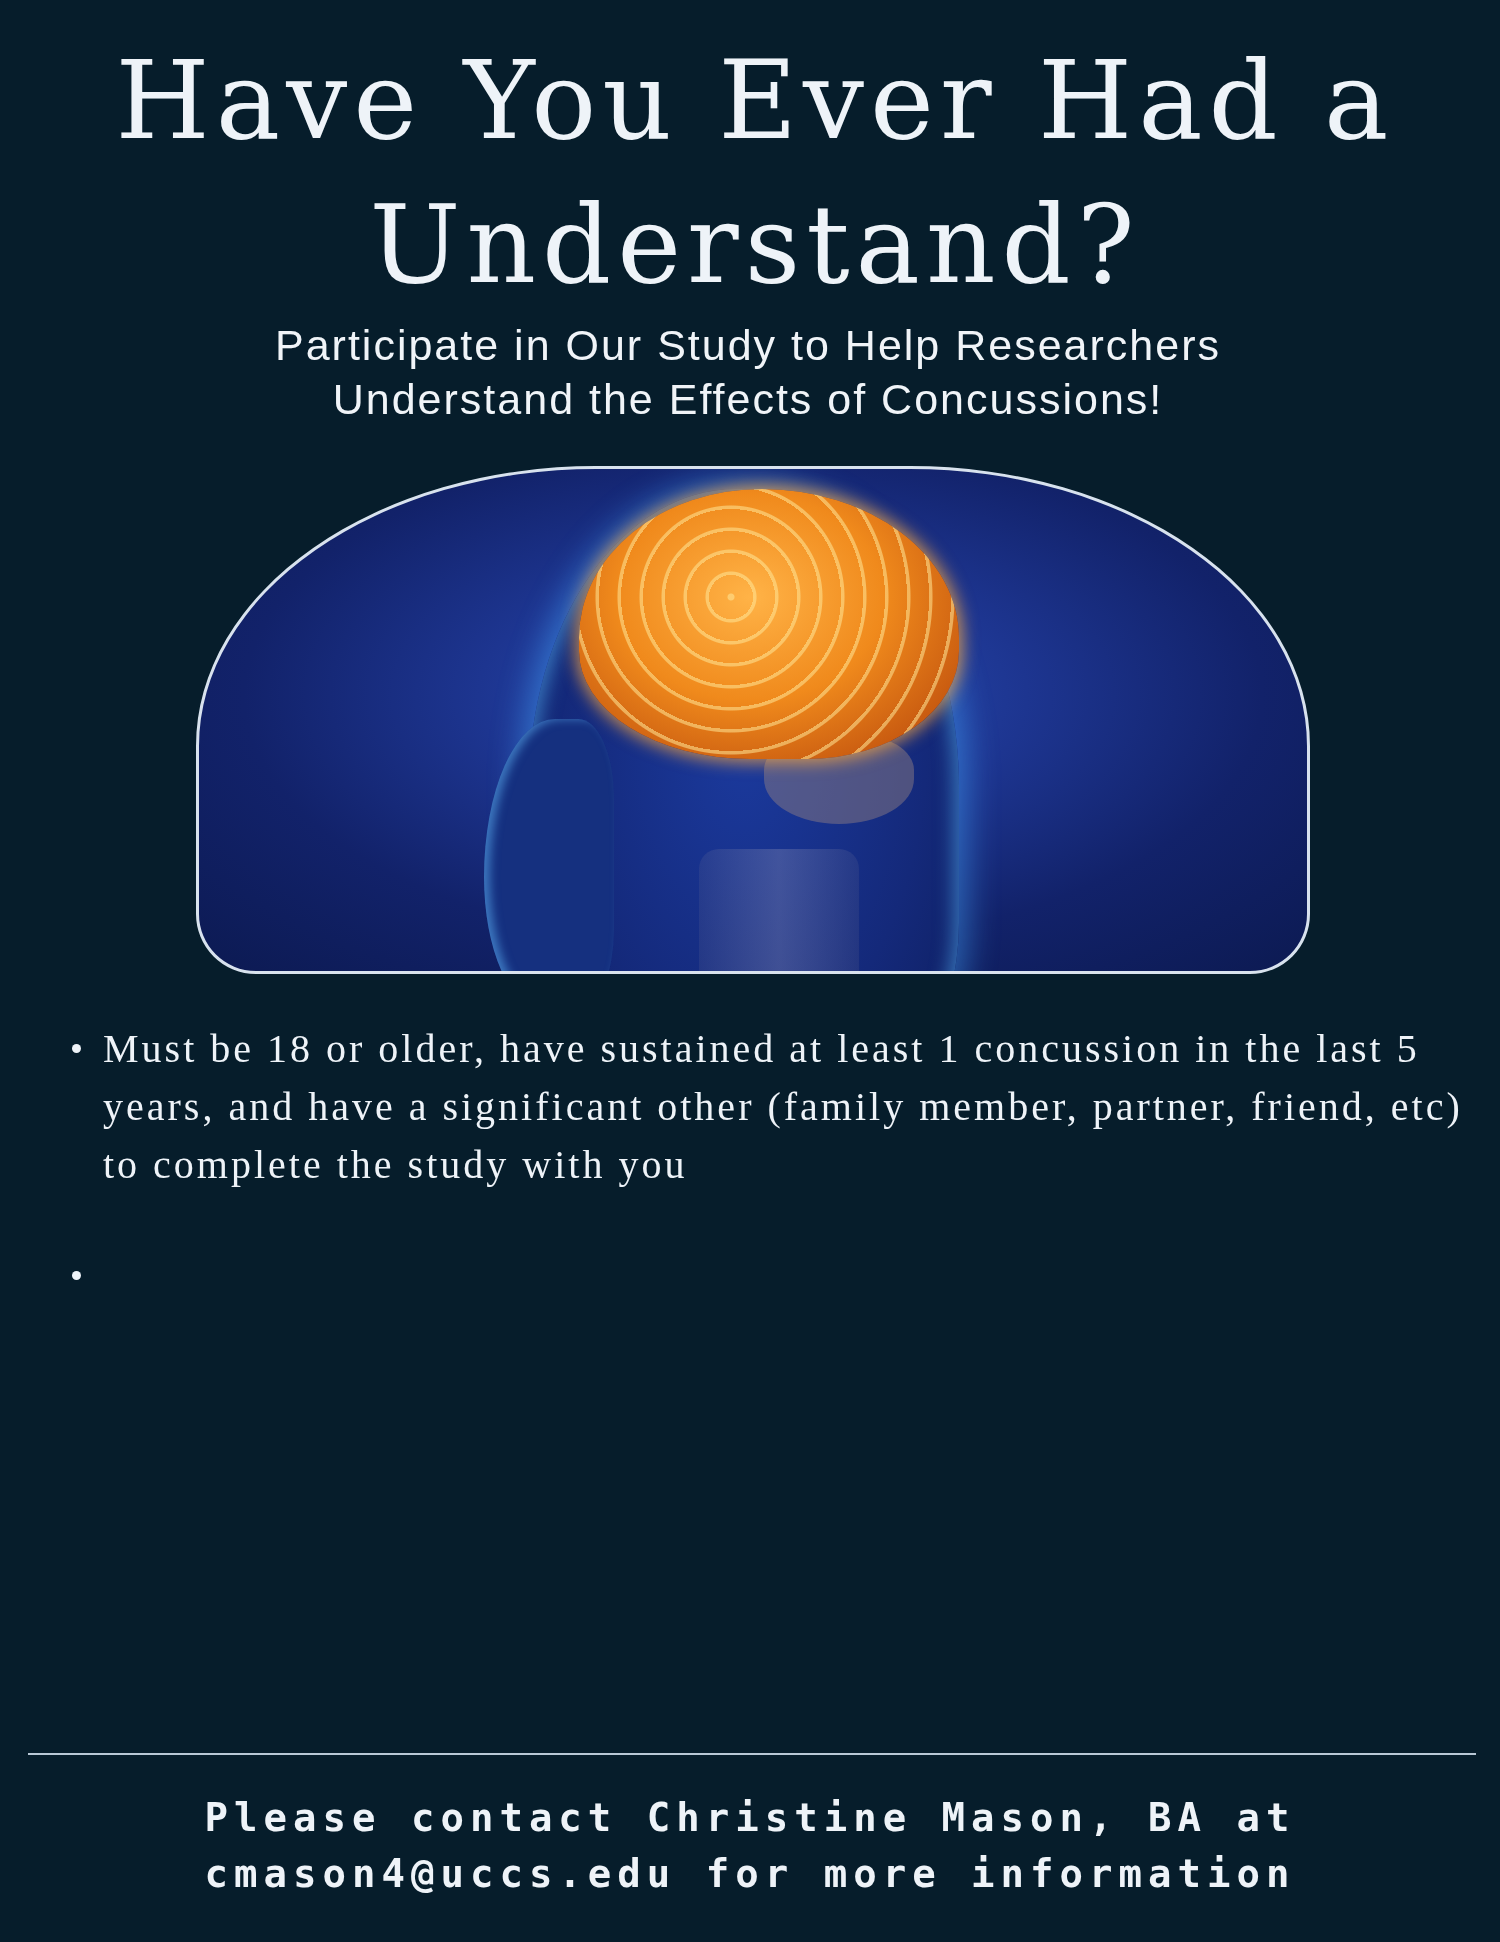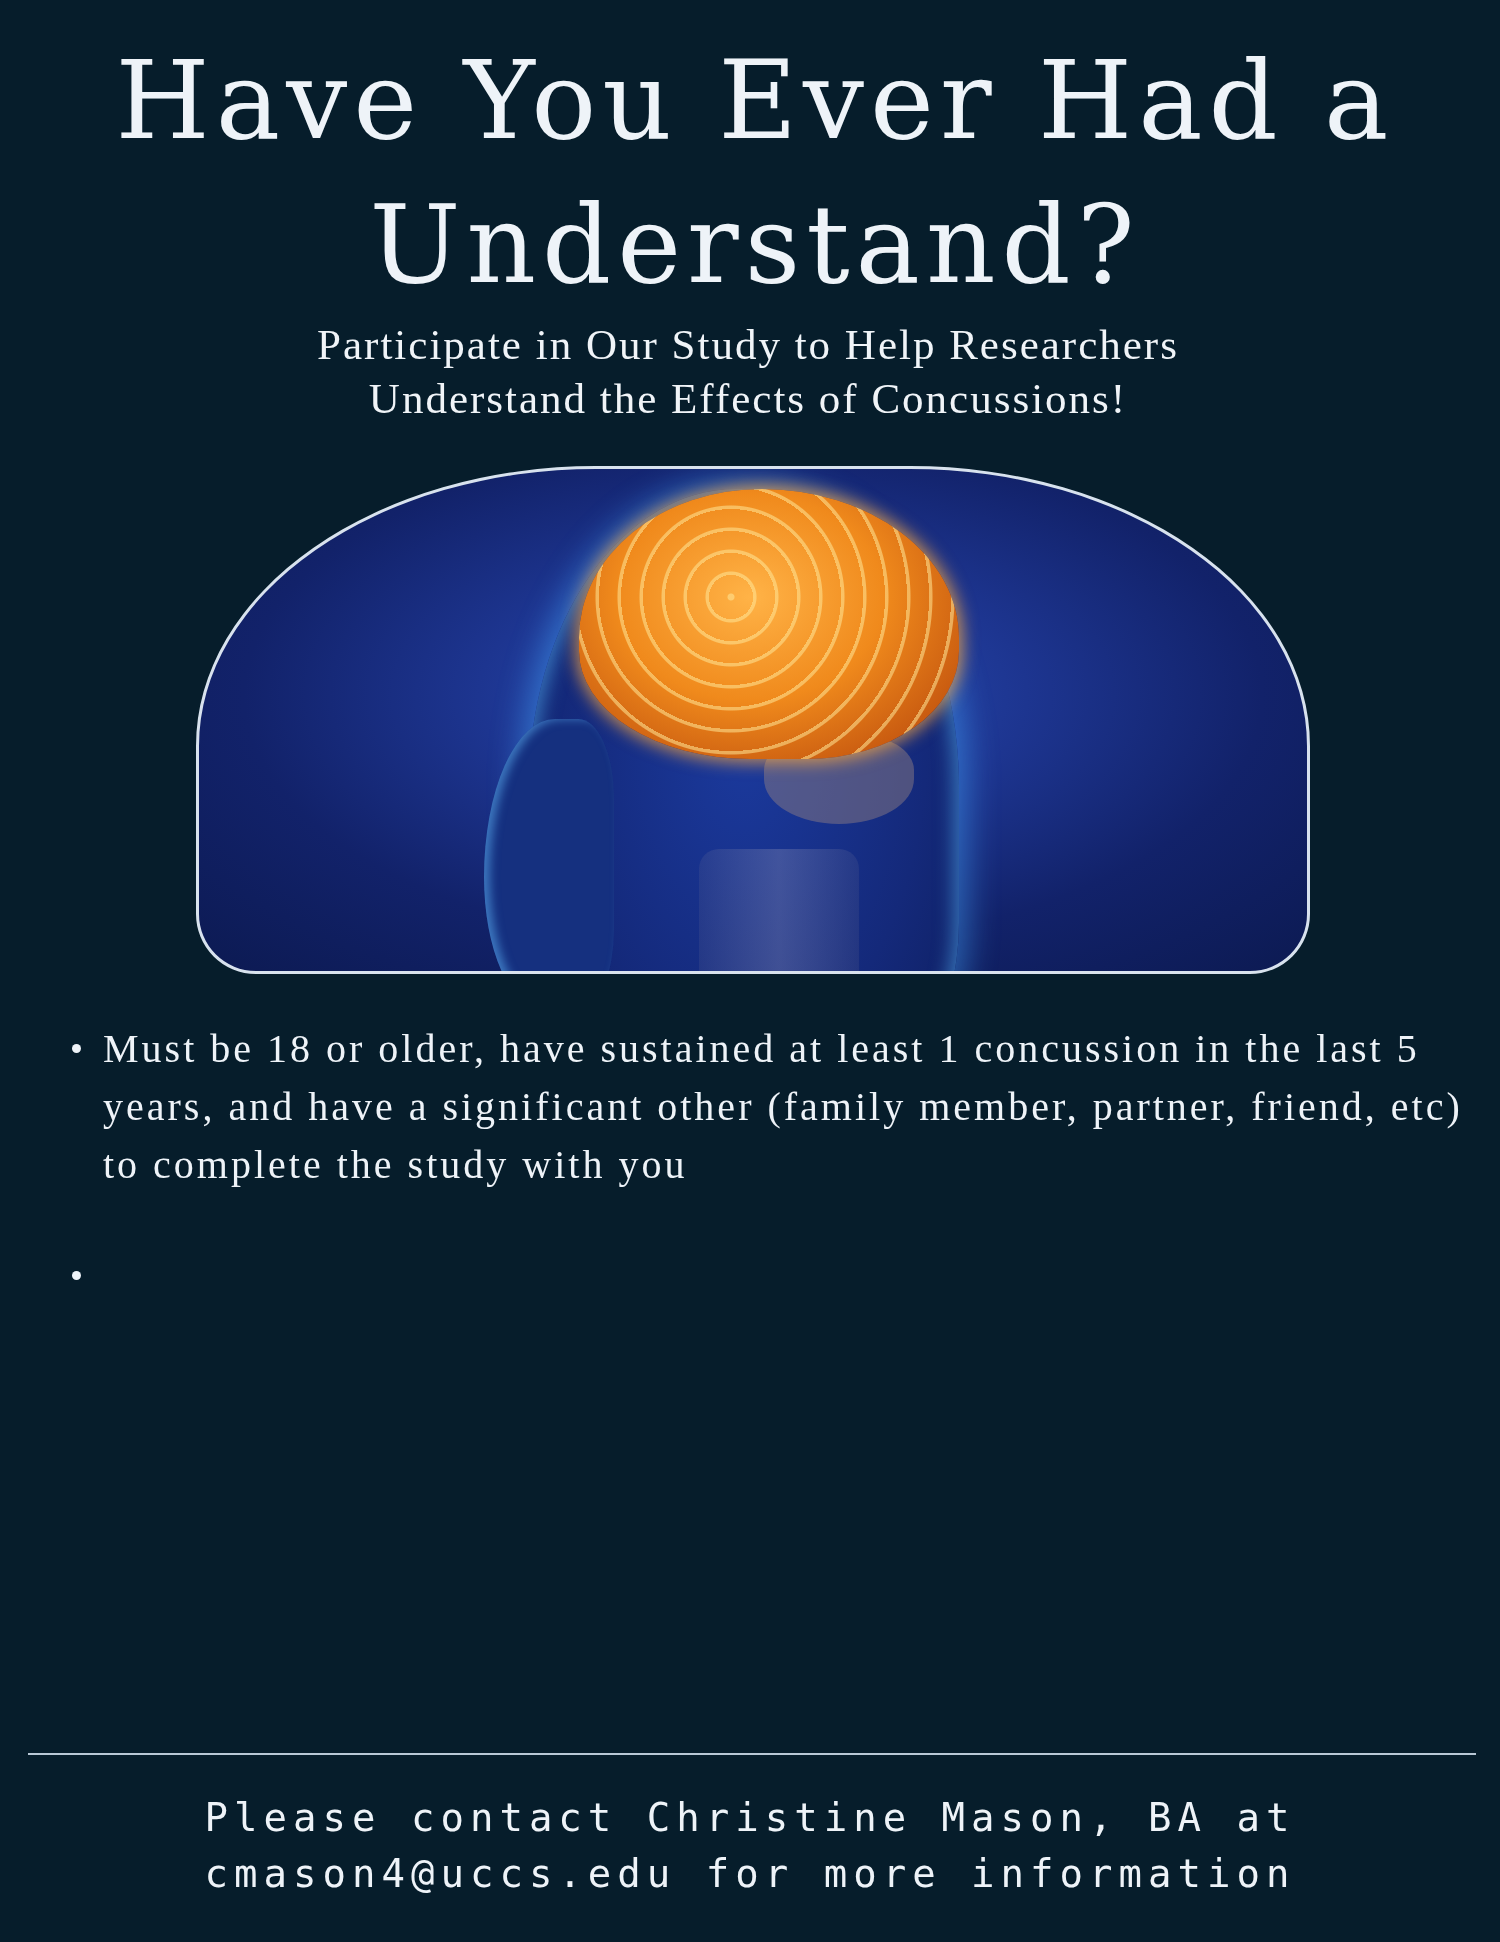--- a/index.html
+++ b/index.html
@@ -9,21 +9,21 @@
   }
   .title {
     position: absolute; left: 0; width: 1500px; text-align: center;
     font-family: "DejaVu Serif", serif; font-weight: 300;
     font-size: 108px; letter-spacing: 6px; color: #eef3f8; margin: 5px; line-height: 1;
   }
   .title.l1 { top: 42px; }
   .title.l2 { top: 186px; }
   .subtitle {
     position: absolute; left: 0; width: 1496px; text-align: center;
-    font-family: Liberation Serif, serif; font-size: 43px;
+    font-family: Liberation Sans, sans-serif; font-size: 43px;
     letter-spacing: 2px; line-height: 54px; color: #f0f4f8; top: 318px;
   }
   .hero {
     position: absolute; left: 196px; top: 466px; width: 1108px; height: 502px;
     border: 3px solid #d8e2ee; border-radius: 400px 400px 60px 60px / 280px 280px 60px 60px;
     overflow: hidden;
     background: radial-gradient(ellipse at 50% 45%, #2a4fb8 0%, #1d3590 35%, #12226a 65%, #0c1a52 100%);
   }
   .head {
     position: absolute; left: 330px; top: 20px; width: 430px; height: 620px;
@@ -63,21 +63,21 @@
   .bullets li { position: relative; padding-left: 35px; margin-bottom: 53px; }
   .bullets li .dot {
     position: absolute; left: 4px; top: 24px; width: 9px; height: 9px; border-radius: 50%; background: #eef3f8;
   }
   .divider {
     position: absolute; left: 28px; top: 1753px; width: 1448px; height: 2px; background: #b8c8d6;
   }
   .contact {
     position: absolute; left: 0; width: 1500px; top: 1790px; text-align: center;
     font-family: "DejaVu Sans Mono", monospace; font-size: 39px; letter-spacing: 6px;
-    line-height: 56px; color: #eef3f8;
+    line-height: 56px; color: #eef3f8; font-weight: bold;
   }
 </style>
 </head>
 <body>
 
 <h1 class="title l1">Have You Ever Had a</h1>
 <h1 class="title l2">Understand?</h1>
 
 <div class="subtitle">
   <div>Participate in Our Study to Help Researchers</div>

